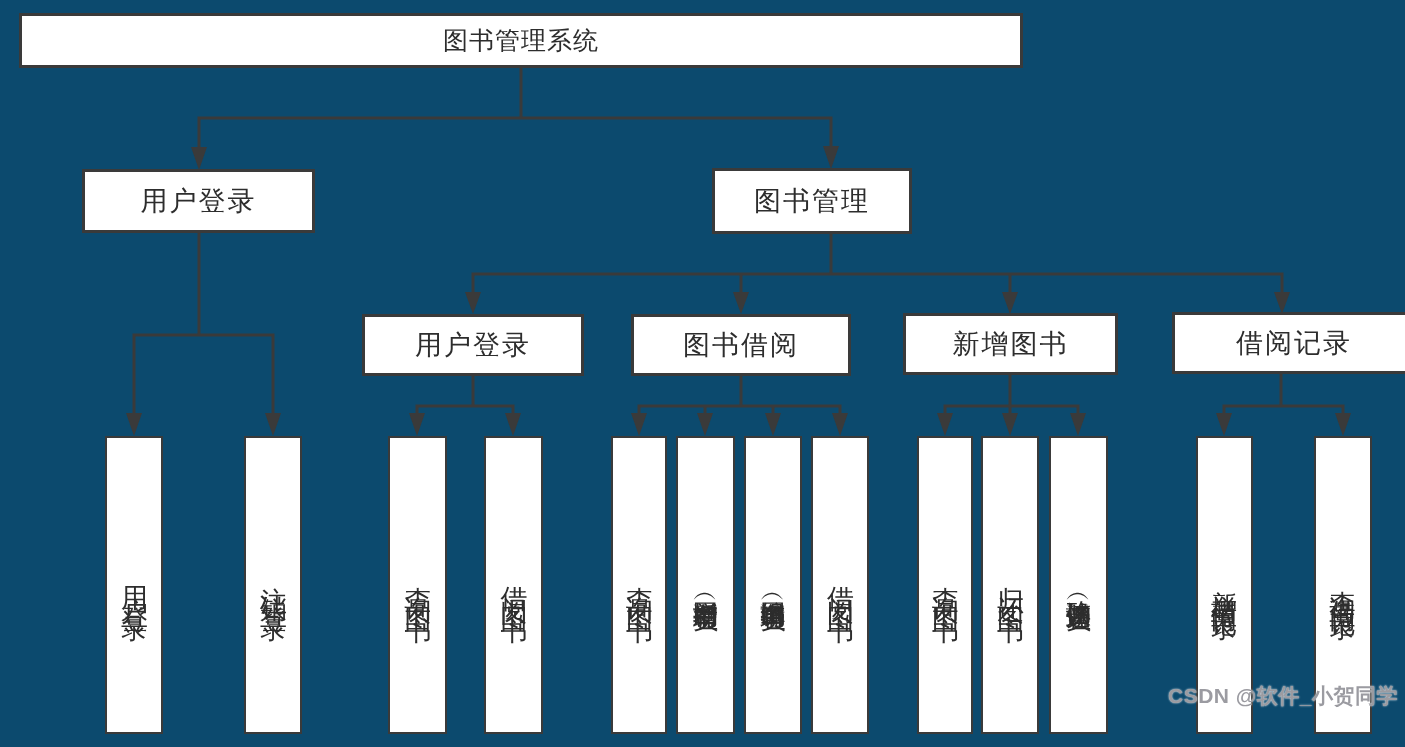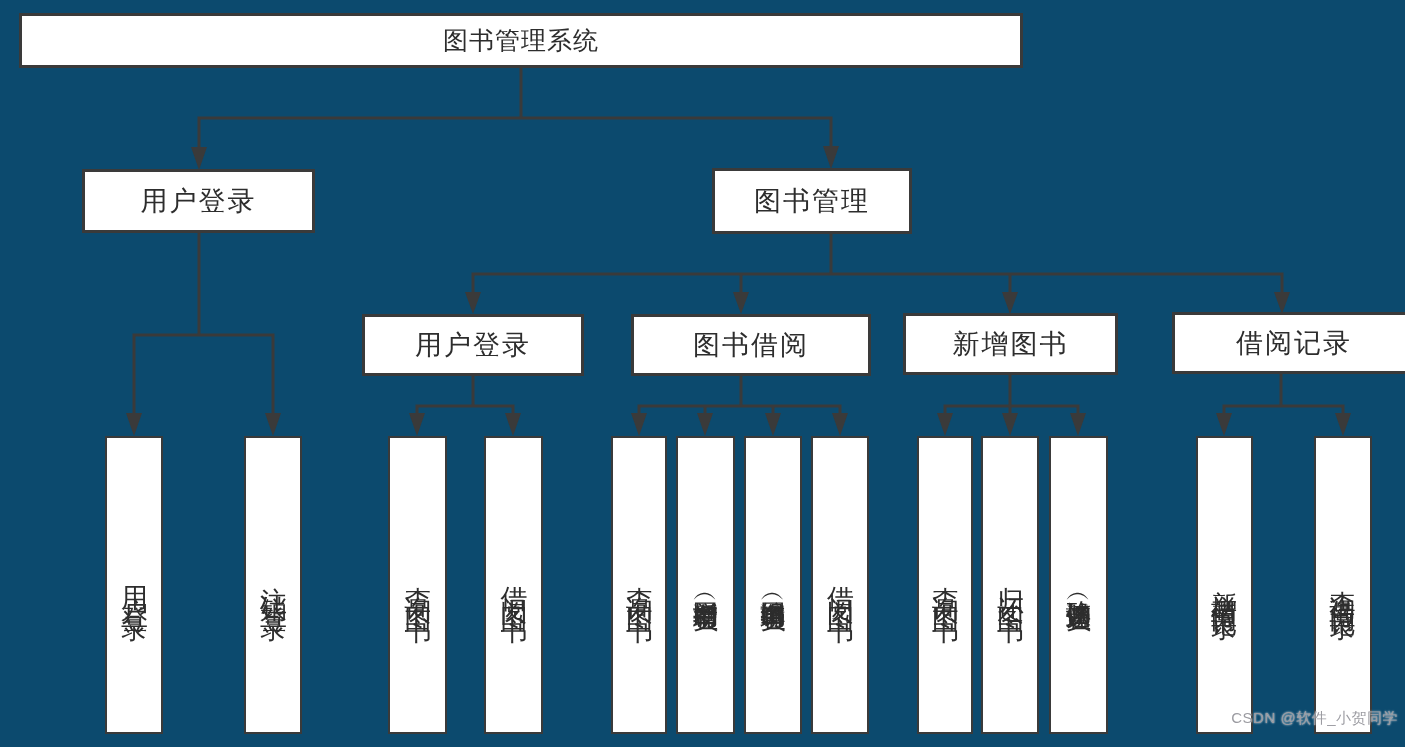--- a/index.html
+++ b/index.html
@@ -18,23 +18,24 @@
   .root-node{font-size:25px;letter-spacing:1px;}
   .v-node{border-width:2.5px;}
   .v-node span{
     writing-mode:vertical-rl;text-orientation:mixed;
     display:inline-block;line-height:1;white-space:nowrap;
   }
   .len4 span{font-size:27px;letter-spacing:10px;}
   .len6 span{font-size:26px;letter-spacing:5px;}
   .len10 span{font-size:25px;letter-spacing:1px;}
   .watermark{
-    position:absolute;right:7px;top:709px;font-size:15px;
+    position:absolute;right:7px;top:682px;font-size:21px;
     color:#9b9ba1;letter-spacing:0.5px;
     text-shadow:0 0 2px #ffffff;
+    font-weight:bold;
   }
 </style>
 </head>
 <body>
 
 <div class="stage">
 
   <svg width="1405" height="747" viewBox="0 0 1405 747" aria-hidden="true">
     <g stroke="#3a3a3a" stroke-width="3" fill="none">
 
@@ -74,21 +75,21 @@
       <polygon points="1335,413 1351,413 1343,436"></polygon>
     </g>
   </svg>
 
   <div class="node h-node root-node" style="left:19px;top:13px;width:1004px;height:55px;">图书管理系统</div>
 
   <div class="node h-node" style="left:82px;top:169px;width:233px;height:64px;">用户登录</div>
   <div class="node h-node" style="left:712px;top:168px;width:200px;height:66px;">图书管理</div>
 
   <div class="node h-node" style="left:362px;top:314px;width:222px;height:62px;">用户登录</div>
-  <div class="node h-node" style="left:631px;top:314px;width:240px;height:62px;">图书借阅</div>
+  <div class="node h-node" style="left:631px;top:314px;width:220px;height:62px;">图书借阅</div>
   <div class="node h-node" style="left:903px;top:313px;width:215px;height:62px;">新增图书</div>
   <div class="node h-node" style="left:1172px;top:312px;width:244px;height:62px;">借阅记录</div>
 
   <div class="node v-node len4" style="left:105px;top:436px;width:58px;height:298px;">
     <span>用户登录</span>
   </div>
   <div class="node v-node len4" style="left:244px;top:436px;width:58px;height:298px;">
     <span>注销登录</span>
   </div>
 

